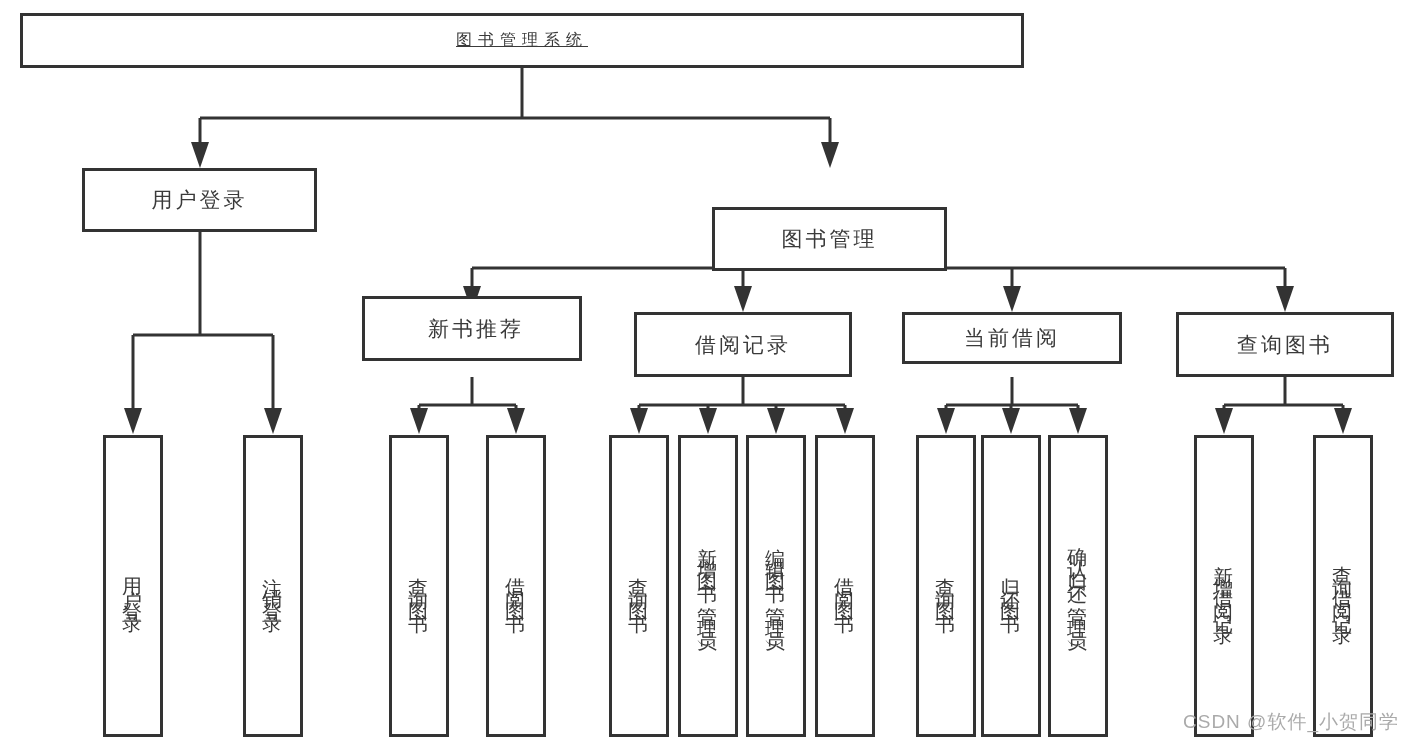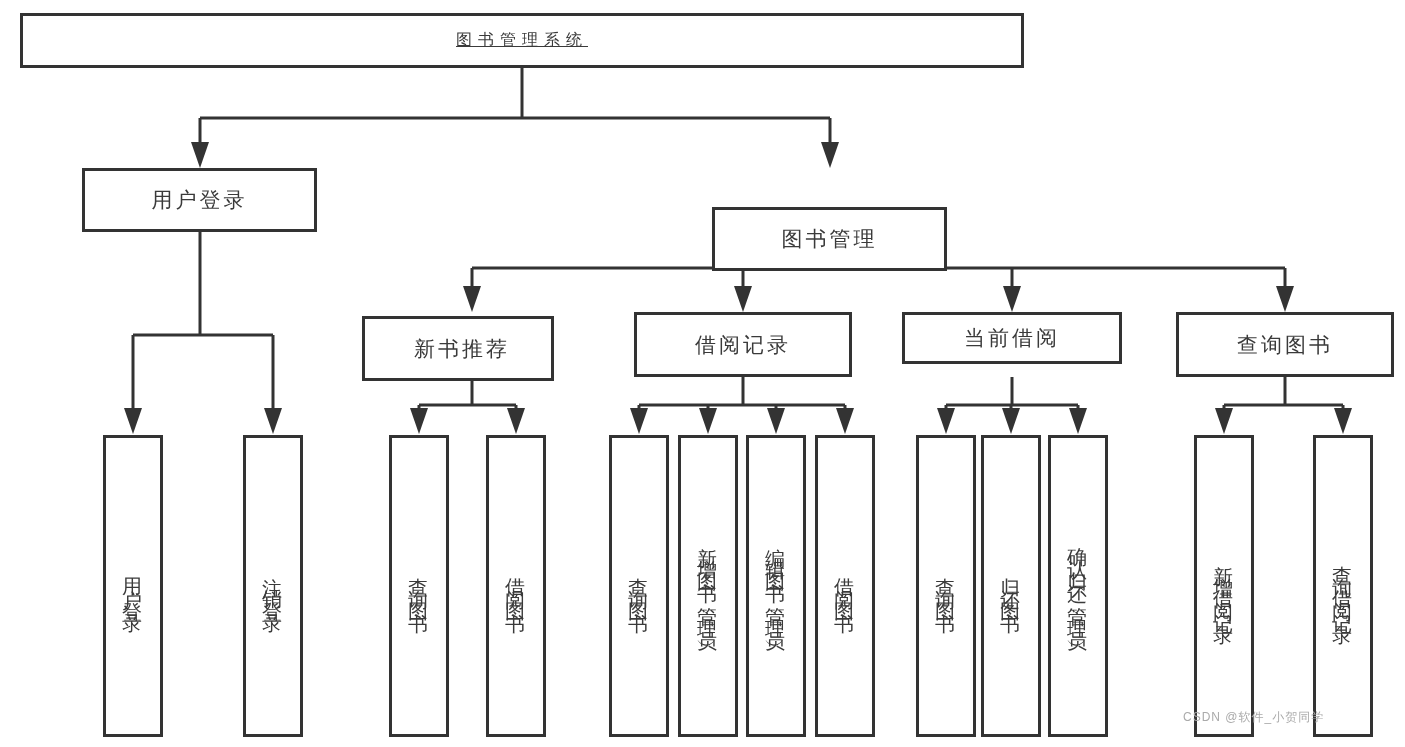--- a/index.html
+++ b/index.html
@@ -16,21 +16,21 @@
     white-space:nowrap;
   }
   .node.title { font-size:16px; letter-spacing:6px;text-decoration:underline; }
   .node.h  { font-size:21px; letter-spacing:3px; }
   .node.v  {
     writing-mode:vertical-rl; text-orientation:mixed;
     font-size:20px; letter-spacing:12px; white-space:normal;
   }
   .watermark {
     position:absolute; left:1183px; top:709px;
-    font-size:12px; color:#aaaaaa; letter-spacing:1px; white-space:nowrap;
+    font-size:19px; color:#aaaaaa; letter-spacing:1px; white-space:nowrap;
   }
 </style>
 </head>
 <body>
 
 <div class="canvas">
 
   <svg class="connectors" width="1405" height="747" viewBox="0 0 1405 747">
     <g stroke="#333333" stroke-width="3" fill="none">
 
@@ -95,21 +95,21 @@
       <polygon points="1215,408 1233,408 1224,434"></polygon>
       <polygon points="1334,408 1352,408 1343,434"></polygon>
     </g>
   </svg>
 
   <div class="node title" style="left:20px; top:13px; width:1004px; height:55px;">图书管理系统</div>
 
   <div class="node h" style="left:82px; top:168px; width:235px; height:64px;">用户登录</div>
   <div class="node h" style="left:712px; top:168px; width:235px; height:64px;margin-top:39px;">图书管理</div>
 
-  <div class="node h" style="left:362px; top:316px; width:192px; height:65px;padding-left:8px;">新书推荐</div>
+  <div class="node h" style="left:362px; top:296px; width:220px; height:65px;padding-left:8px;">新书推荐</div>
   <div class="node h" style="left:634px; top:312px; width:218px; height:65px;">借阅记录</div>
   <div class="node h" style="left:902px; top:312px; width:220px; height:52px;">当前借阅</div>
   <div class="node h" style="left:1176px; top:312px; width:218px; height:65px;">查询图书</div>
 
   <div class="node v" style="left:103px; top:435px; width:60px; height:302px;">用户登录</div>
   <div class="node v" style="left:243px; top:435px; width:60px; height:302px;">注销登录</div>
 
   <div class="node v" style="left:389px; top:435px; width:60px; height:302px;">查询图书</div>
   <div class="node v" style="left:486px; top:435px; width:60px; height:302px;">借阅图书</div>
 

